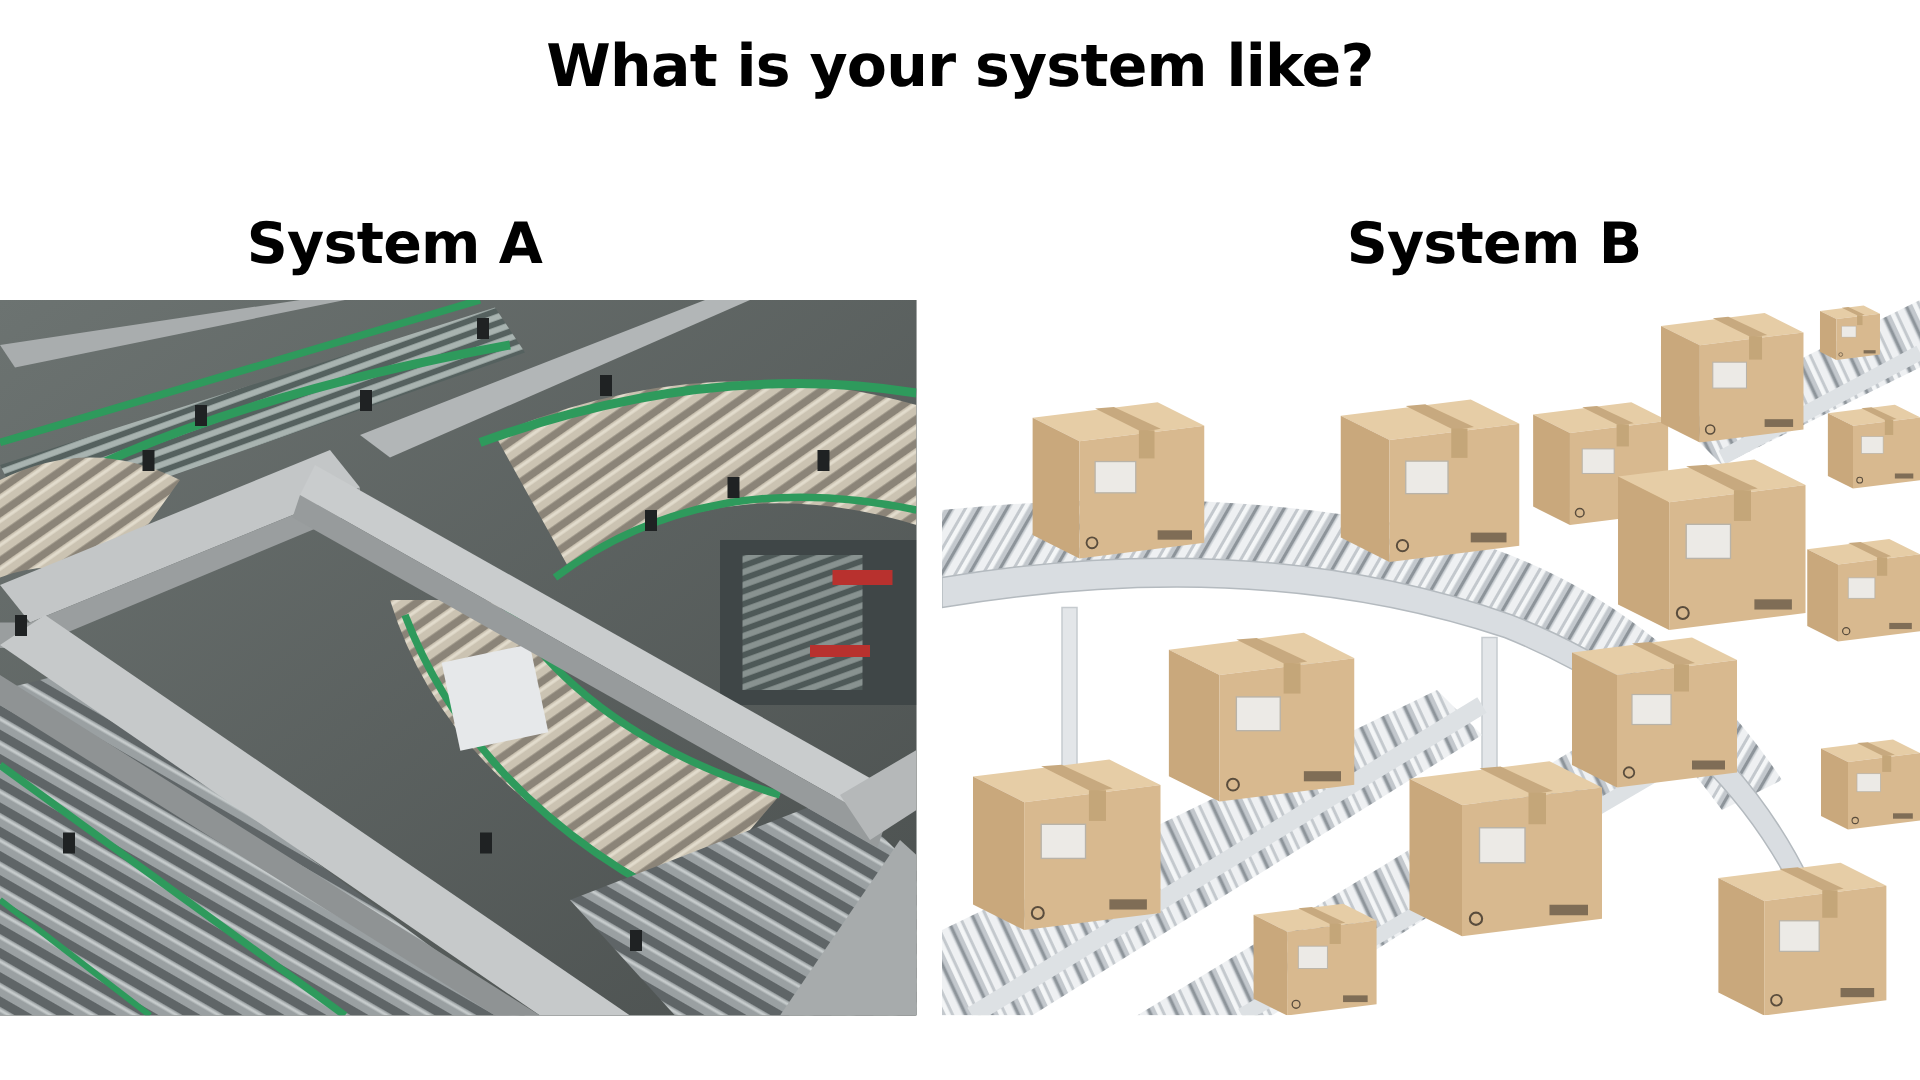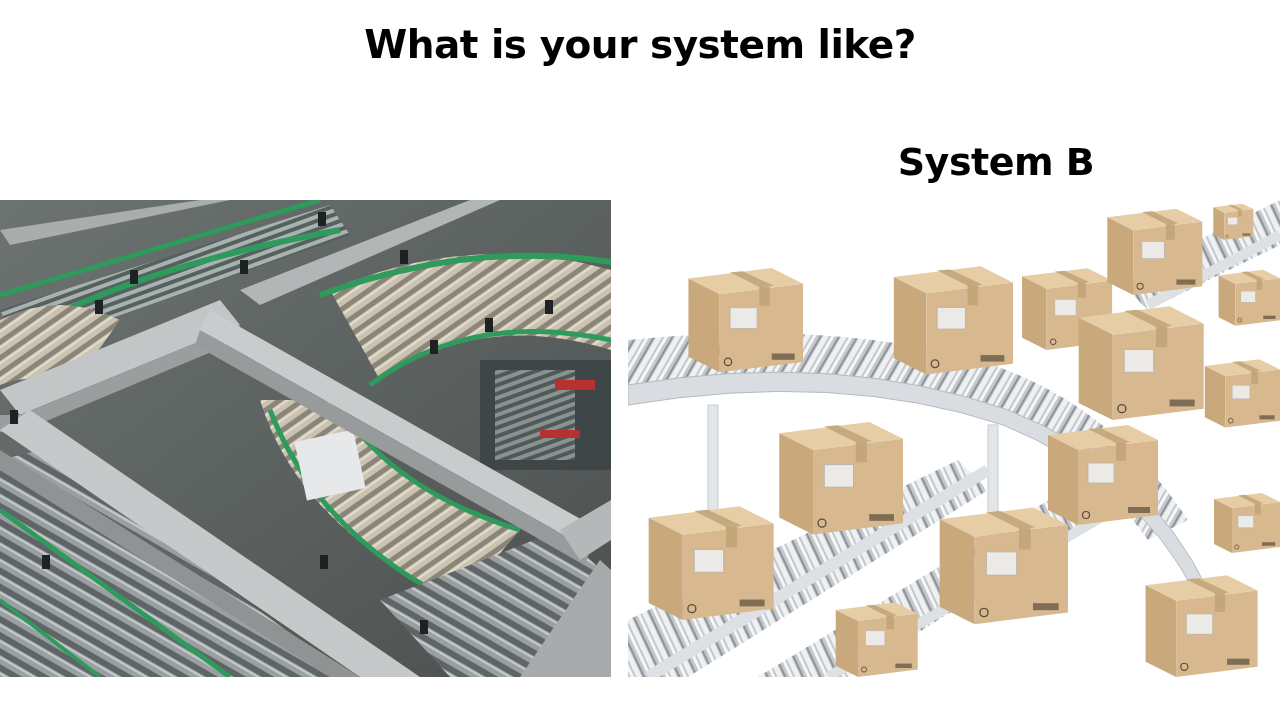--- a/index.html
+++ b/index.html
@@ -22,20 +22,21 @@
     .photo-a { left: 0; width: 611px; background: #5b605f; }
     .photo-b { left: 628px; width: 652px; background: #ffffff; }
     .photo svg { display: block; width: 100%; height: 100%; }
   </style>
 </head>
 <body>
 
 <div class="slide">
   <div class="title">What is your system like?</div>
 
+  <div class="label label-a">System A</div>
   <div class="label label-b">System B</div>
 
   <div class="photo photo-a">
     <svg viewBox="0 0 611 477" preserveAspectRatio="none">
       <defs>
         <linearGradient id="floorA" x1="0" y1="0" x2="1" y2="1">
           <stop offset="0" stop-color="#6c7371"></stop>
           <stop offset="1" stop-color="#4b504f"></stop>
         </linearGradient>
         <pattern id="rollersGrey" width="14" height="14" patternUnits="userSpaceOnUse" patternTransform="rotate(30)">

